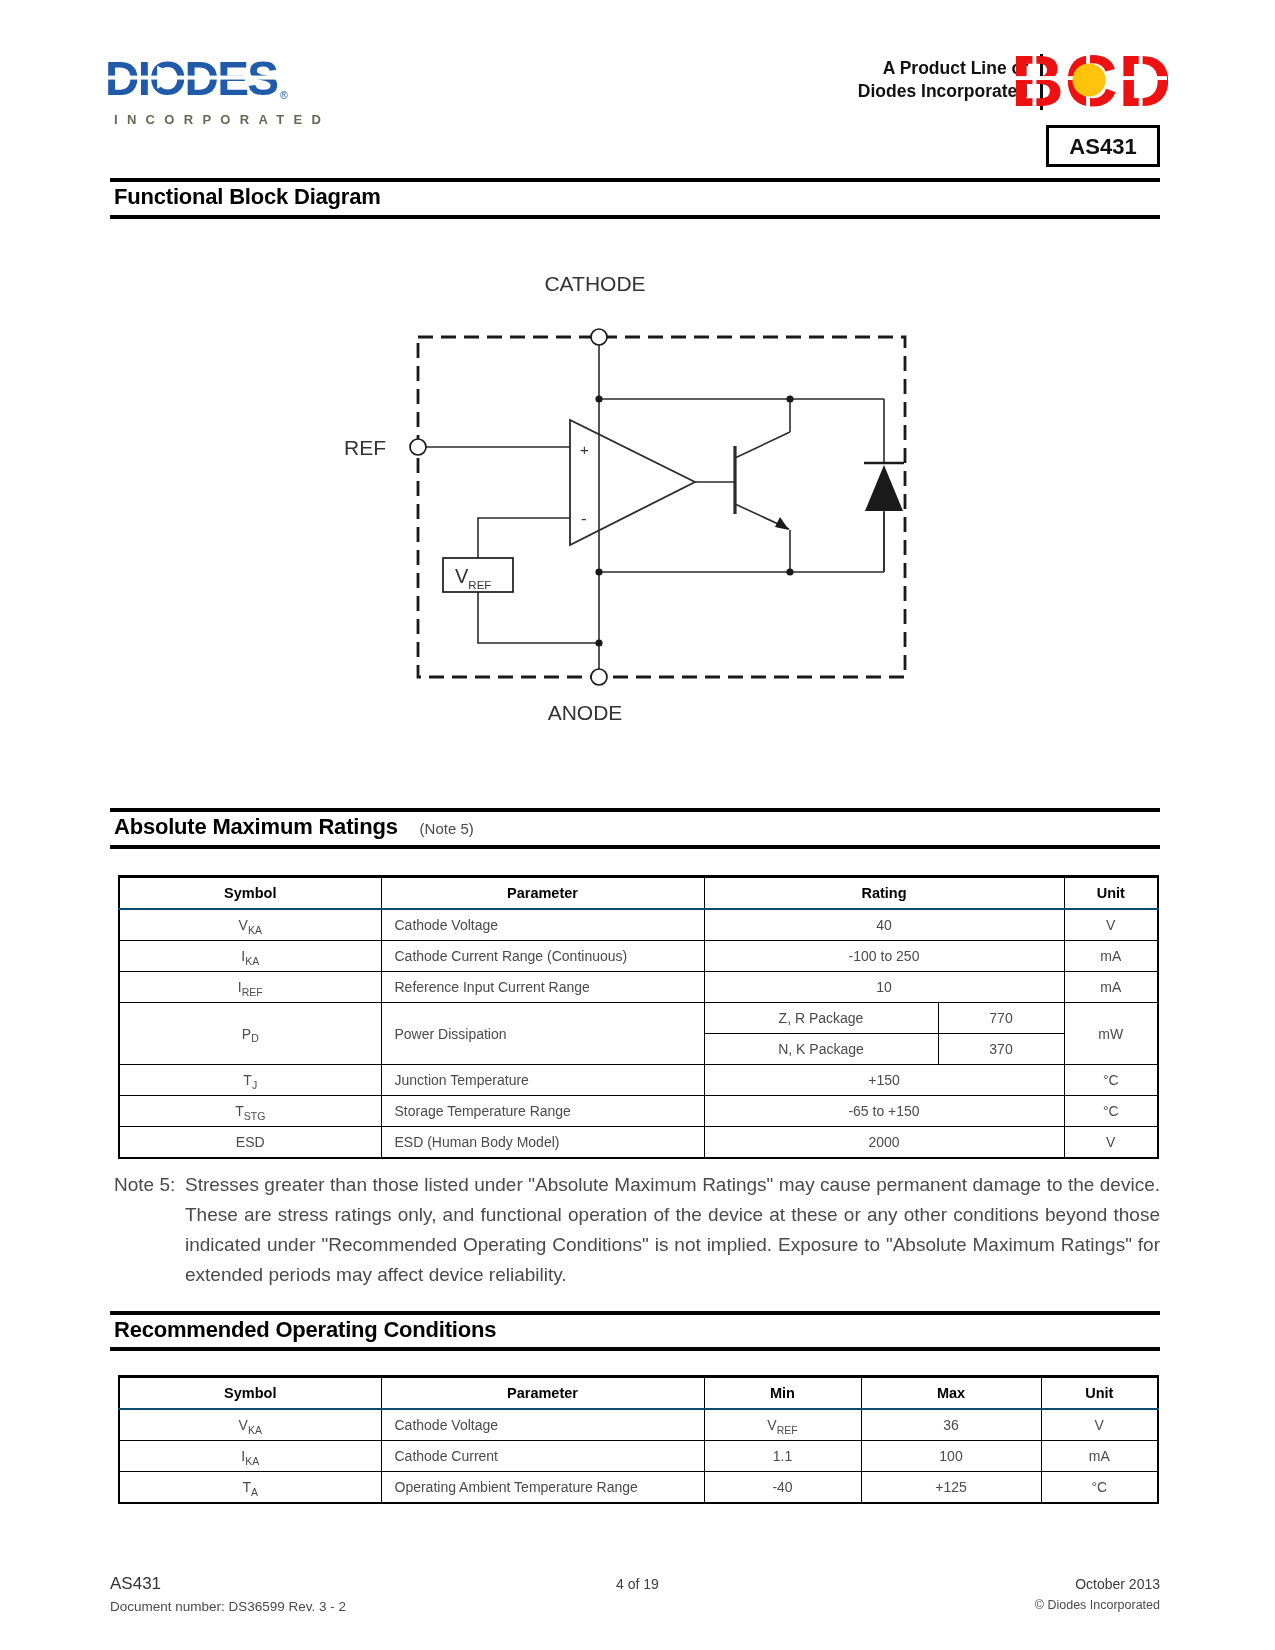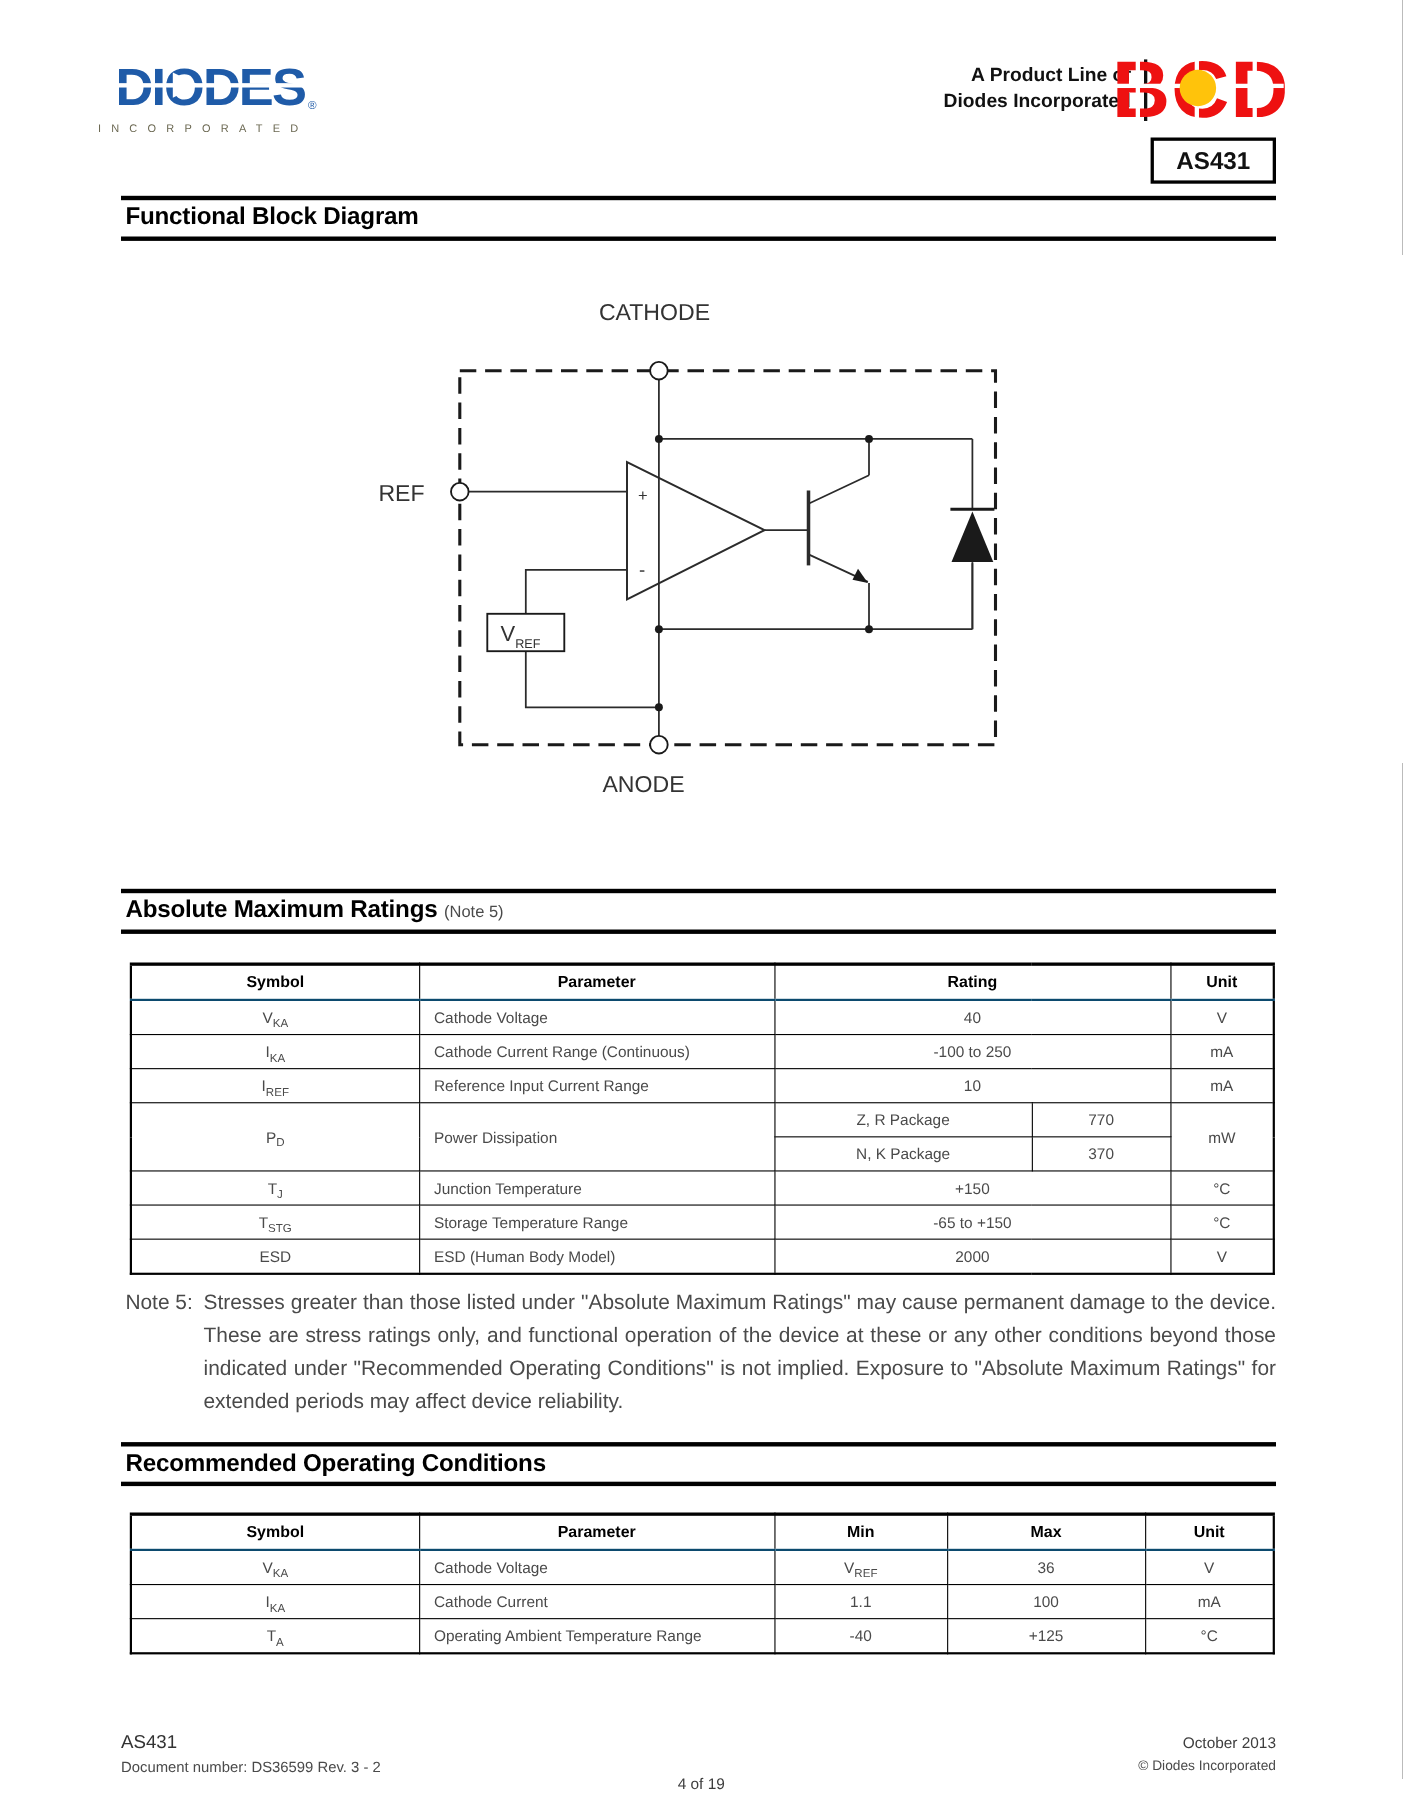--- a/index.html
+++ b/index.html
@@ -4,41 +4,41 @@
 <style>
   html,body{margin:0;padding:0;background:#888;}
   .page{
     position:relative;width:1275px;height:1650px;background:#fff;margin:0 auto;
     font-family:"Liberation Sans","DejaVu Sans",sans-serif;overflow:hidden;
   }
   .abs{position:absolute;}
 
   
   .logo-sub{
-    position:absolute;left:89px;top:112px;width:212px;
-    font-size:10px;font-weight:normal;letter-spacing:9.3px;color:#6b6852;
+    position:absolute;left:114px;top:112px;width:212px;
+    font-size:13px;font-weight:bold;letter-spacing:9.3px;color:#6b6852;
   }
   .tagline{
     position:absolute;left:770px;top:57px;width:258px;text-align:right;
     font-size:17.5px;font-weight:bold;color:#111;line-height:1.32;
   }
   .hdr-divider{position:absolute;left:1040px;top:54px;width:3px;height:56px;background:#111;}
   .part-box{
     position:absolute;left:1046px;top:125px;width:114px;height:42px;
     border:3px solid #000;box-sizing:border-box;
     font-size:22px;font-weight:bold;color:#111;text-align:center;line-height:37px;
   }
 
   
   .rule{position:absolute;left:110px;width:1050px;height:4px;background:#000;}
   .sec-title{
     position:absolute;left:114px;font-size:22px;font-weight:bold;color:#000;
     letter-spacing:-0.2px;white-space:nowrap;
   }
-  .sec-title .note-ref{font-size:15px;font-weight:normal;color:#4a4a4a;letter-spacing:0;}
+  .sec-title .note-ref{font-size:15px;font-weight:normal;color:#4a4a4a;letter-spacing:0;margin-left:16px;}
 
   
   table.ds{
     position:absolute;left:118px;border-collapse:collapse;table-layout:fixed;
     font-size:14px;color:#4a4a4a;background:#fff;
     border:2px solid #000;border-top:3px solid #000;
   }
   table.ds th,table.ds td{
     border:1px solid #000;height:30px;text-align:center;vertical-align:middle;
     padding:0 4px;overflow:hidden;white-space:nowrap;
@@ -50,21 +50,21 @@
   
   .note{position:absolute;left:114px;top:1170px;width:1046px;display:flex;
         font-size:19px;color:#4a4a4a;line-height:1.58;}
   .note .nlabel{width:71px;flex:none;}
   .note .ntext{flex:1;text-align:justify;}
 
   
   .ft{position:absolute;color:#3d3d3d;white-space:nowrap;}
   .ft-part{left:110px;top:1574px;font-size:17px;color:#333;}
   .ft-doc{left:110px;top:1599px;font-size:13.5px;color:#4a4a4a;}
-  .ft-page{left:0;top:1576px;width:1275px;text-align:center;font-size:14px;margin-top:37px;}
+  .ft-page{left:0;top:1576px;width:1275px;text-align:center;font-size:14px;}
   .ft-web{left:0;top:1596px;width:1275px;text-align:center;font-size:15px;font-weight:bold;color:#000;}
   .ft-date{left:860px;top:1576px;width:300px;text-align:right;font-size:14px;}
   .ft-copy{left:860px;top:1598px;width:300px;text-align:right;font-size:12.5px;color:#4a4a4a;}
 
   svg text{font-family:"Liberation Sans","DejaVu Sans",sans-serif;}
 </style>
 </head>
 <body>
 
 <div class="page">

